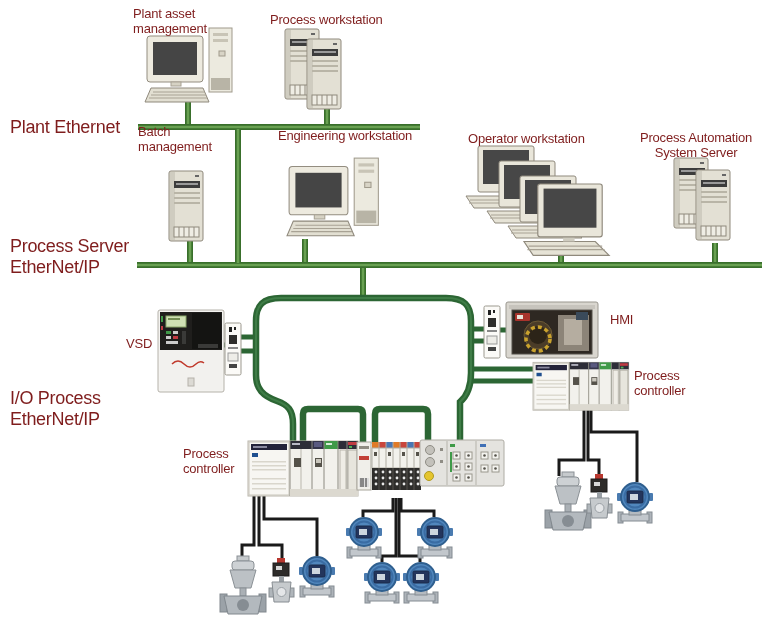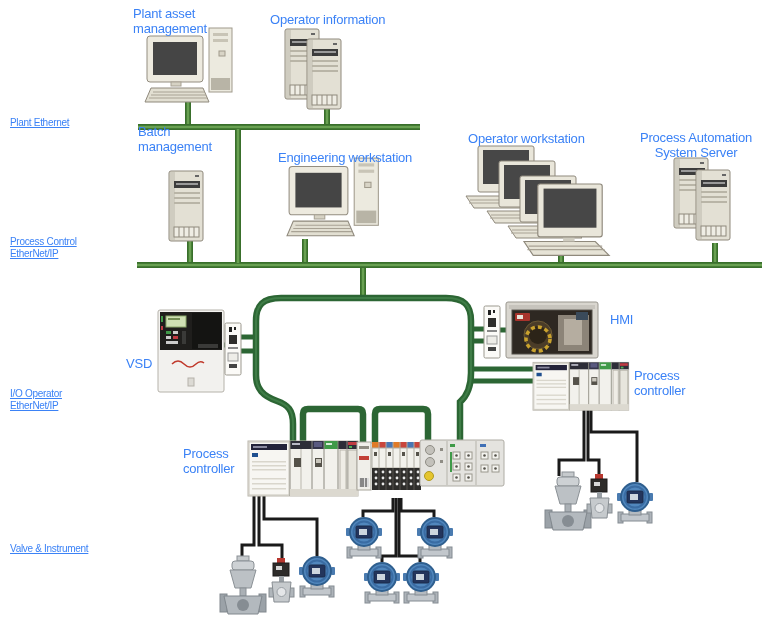--- a/index.html
+++ b/index.html
@@ -1,21 +1,21 @@
 <!DOCTYPE html>
 <html><head>
 <meta charset="utf-8">
 <style>
   html,body{margin:0;padding:0;background:#fff;}
   #stage{position:relative;width:768px;height:620px;background:#ffffff;overflow:hidden;
          font-family:"Liberation Sans", sans-serif;color:#1e1e1e;}
   #diagram-svg{position:absolute;left:0;top:0;}
   .lbl{position:absolute;white-space:pre-line;line-height:1.16;font-size:13px;
-       letter-spacing:-0.2px;color:#3b82f6;}
-  .lbl.level{font-size:10px;letter-spacing:-0.3px;text-decoration:underline;}
+       letter-spacing:-0.2px;color:#7f1d1d;}
+  .lbl.level{font-size:18px;letter-spacing:-0.3px;}
   .lbl.center{text-align:center;}
 </style>
 </head>
 <body>
 
 <div id="stage">
 
 <svg id="diagram-svg" width="768" height="620" viewBox="0 0 768 620">
   <defs>
 
@@ -374,32 +374,31 @@
   <use href="#sym-transmitter" x="618" y="480"></use>
 
   <use href="#sym-valve" x="220" y="556"></use>
   <use href="#sym-valve" x="545" y="472"></use>
   <use href="#sym-smallvalve" x="267" y="558"></use>
   <use href="#sym-smallvalve" x="585" y="474"></use>
 </svg>
 
   <div class="lbl" style="left:133px;top:6px">Plant asset
 management</div>
-  <div class="lbl" style="left:270px;top:12px">Operator information</div>
+  <div class="lbl" style="left:270px;top:12px">Process workstation</div>
   <div class="lbl level" style="left:10px;top:117px">Plant Ethernet</div>
   <div class="lbl" style="left:138px;top:124px">Batch
 management</div>
-  <div class="lbl" style="left:278px;top:150px">Engineering workstation</div>
+  <div class="lbl" style="left:278px;top:128px">Engineering workstation</div>
   <div class="lbl" style="left:468px;top:131px">Operator workstation</div>
   <div class="lbl center" style="left:626px;top:130px;width:140px">Process Automation
 System Server</div>
-  <div class="lbl level" style="left:10px;top:236px">Process Control
+  <div class="lbl level" style="left:10px;top:236px">Process Server
 EtherNet/IP</div>
-  <div class="lbl" style="left:126px;top:356px">VSD</div>
+  <div class="lbl" style="left:126px;top:336px">VSD</div>
   <div class="lbl" style="left:610px;top:312px">HMI</div>
-  <div class="lbl level" style="left:10px;top:388px">I/O Operator
+  <div class="lbl level" style="left:10px;top:388px">I/O Process
 EtherNet/IP</div>
   <div class="lbl" style="left:634px;top:368px">Process
 controller</div>
   <div class="lbl" style="left:183px;top:446px">Process
 controller</div>
-  <div class="lbl level" style="left:10px;top:543px">Valve &amp; Instrument</div>
 </div>
 
 </body></html>

